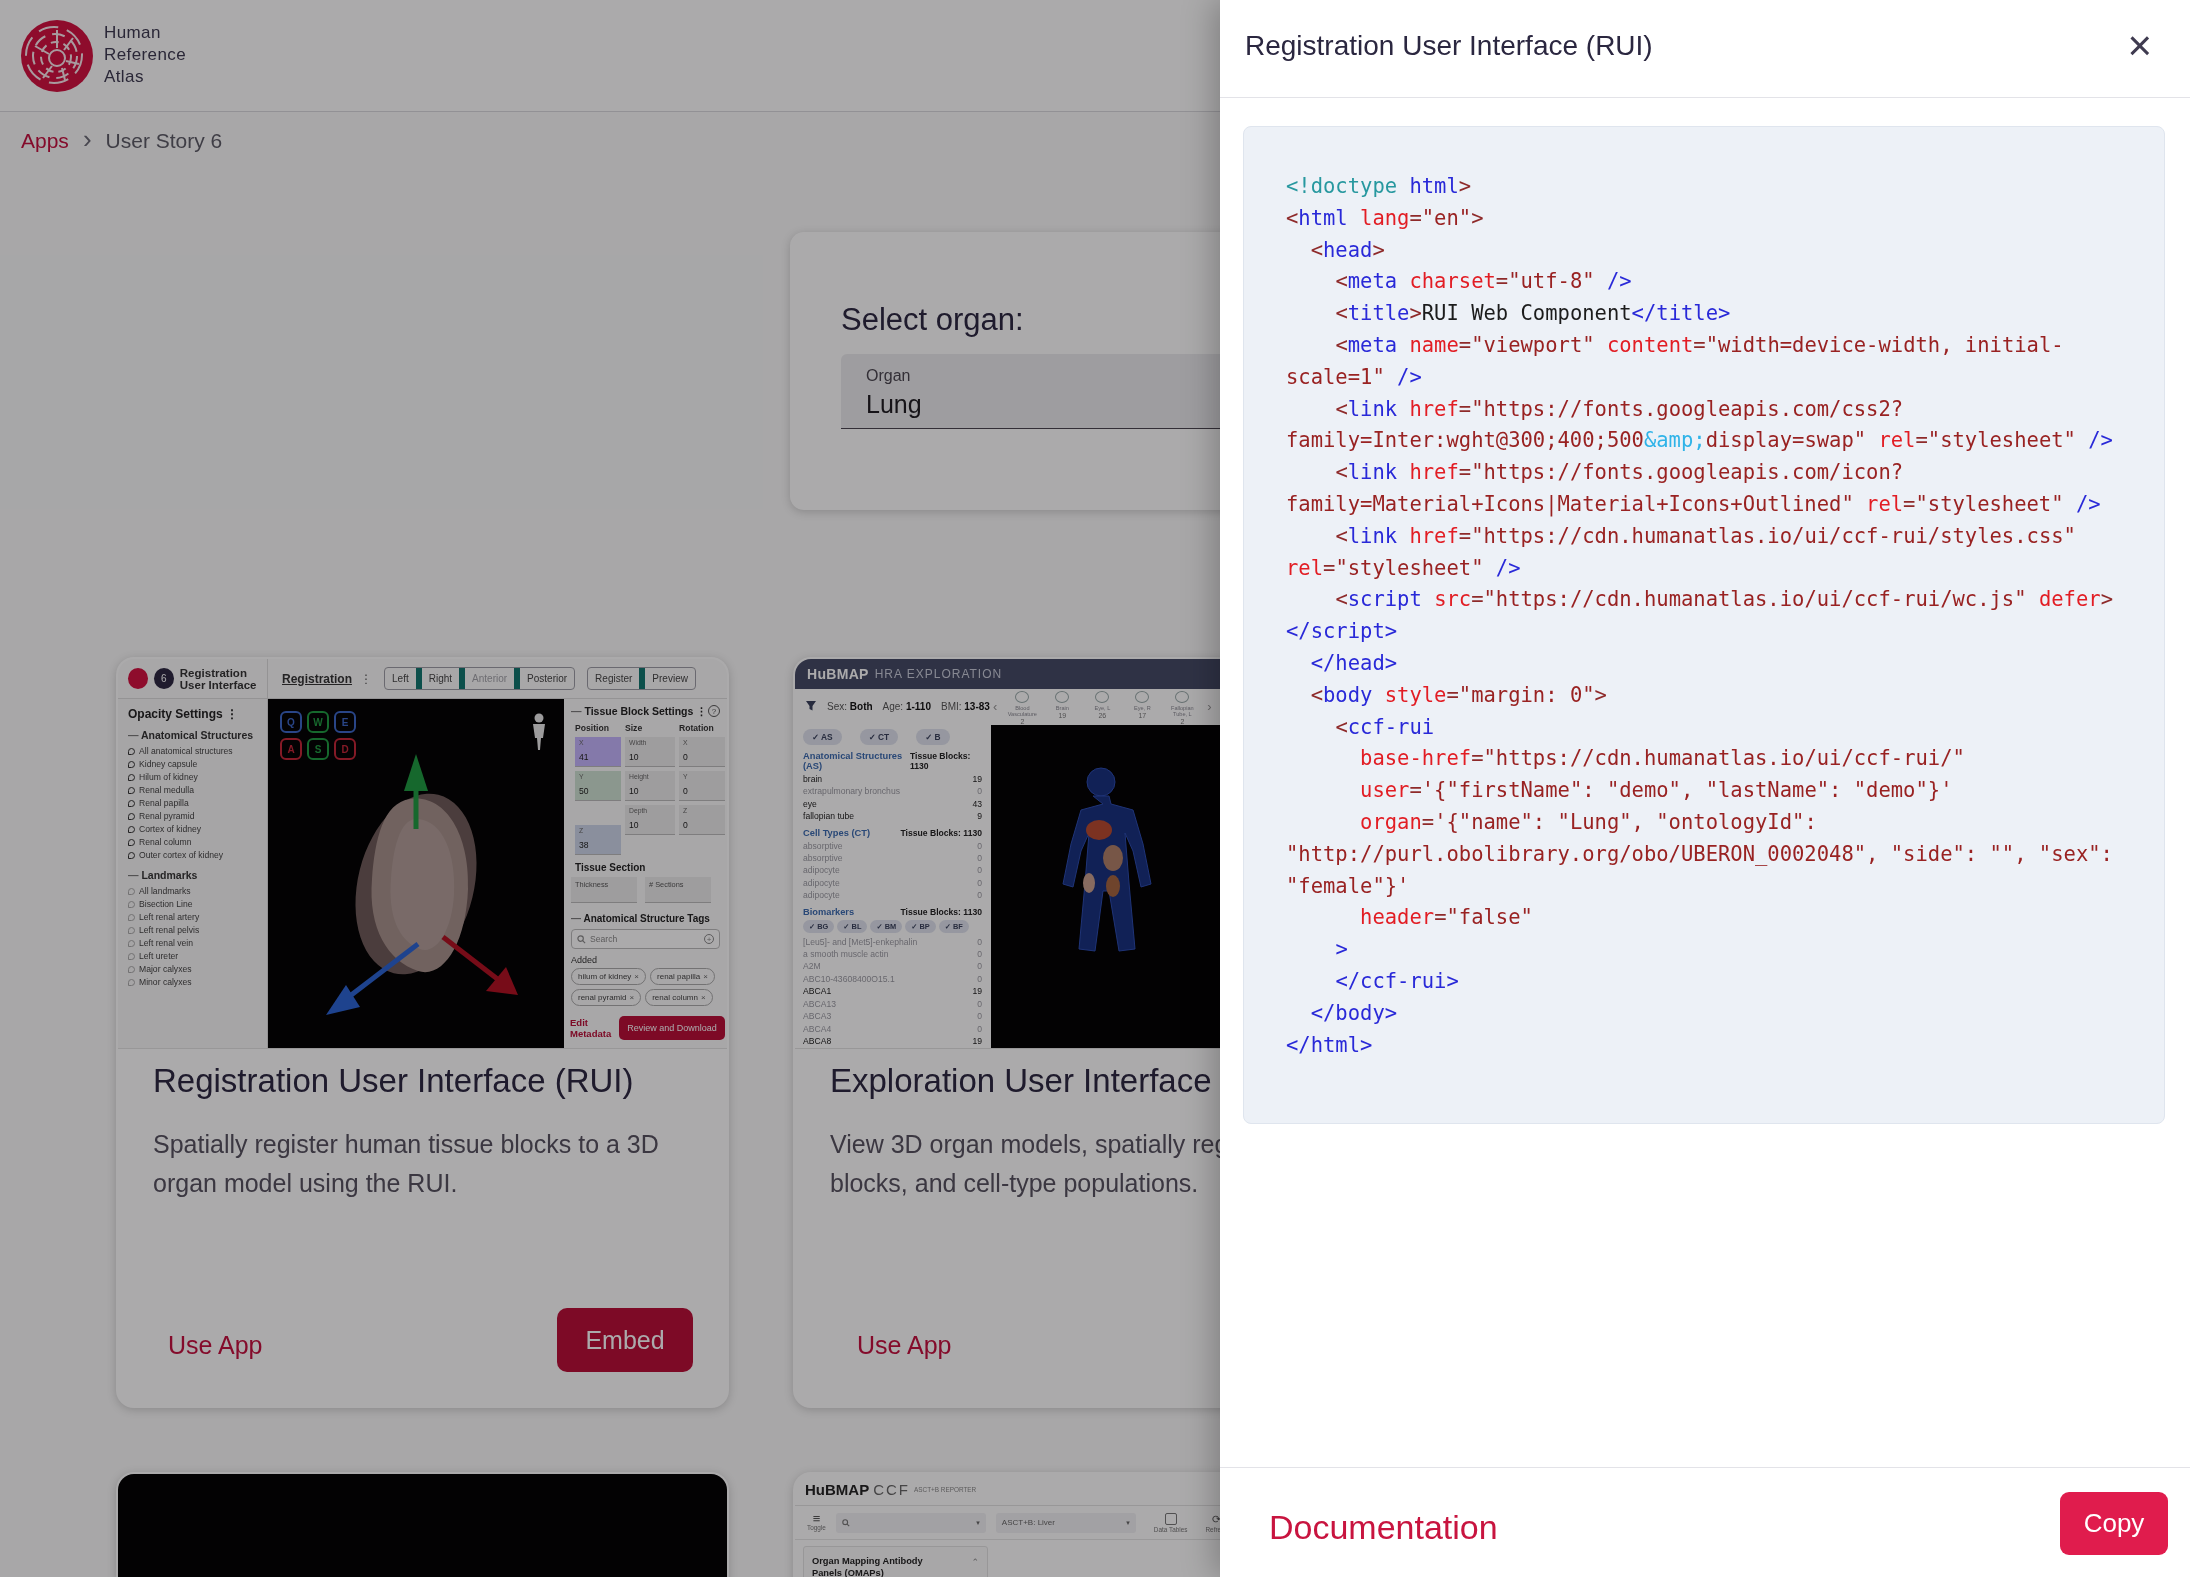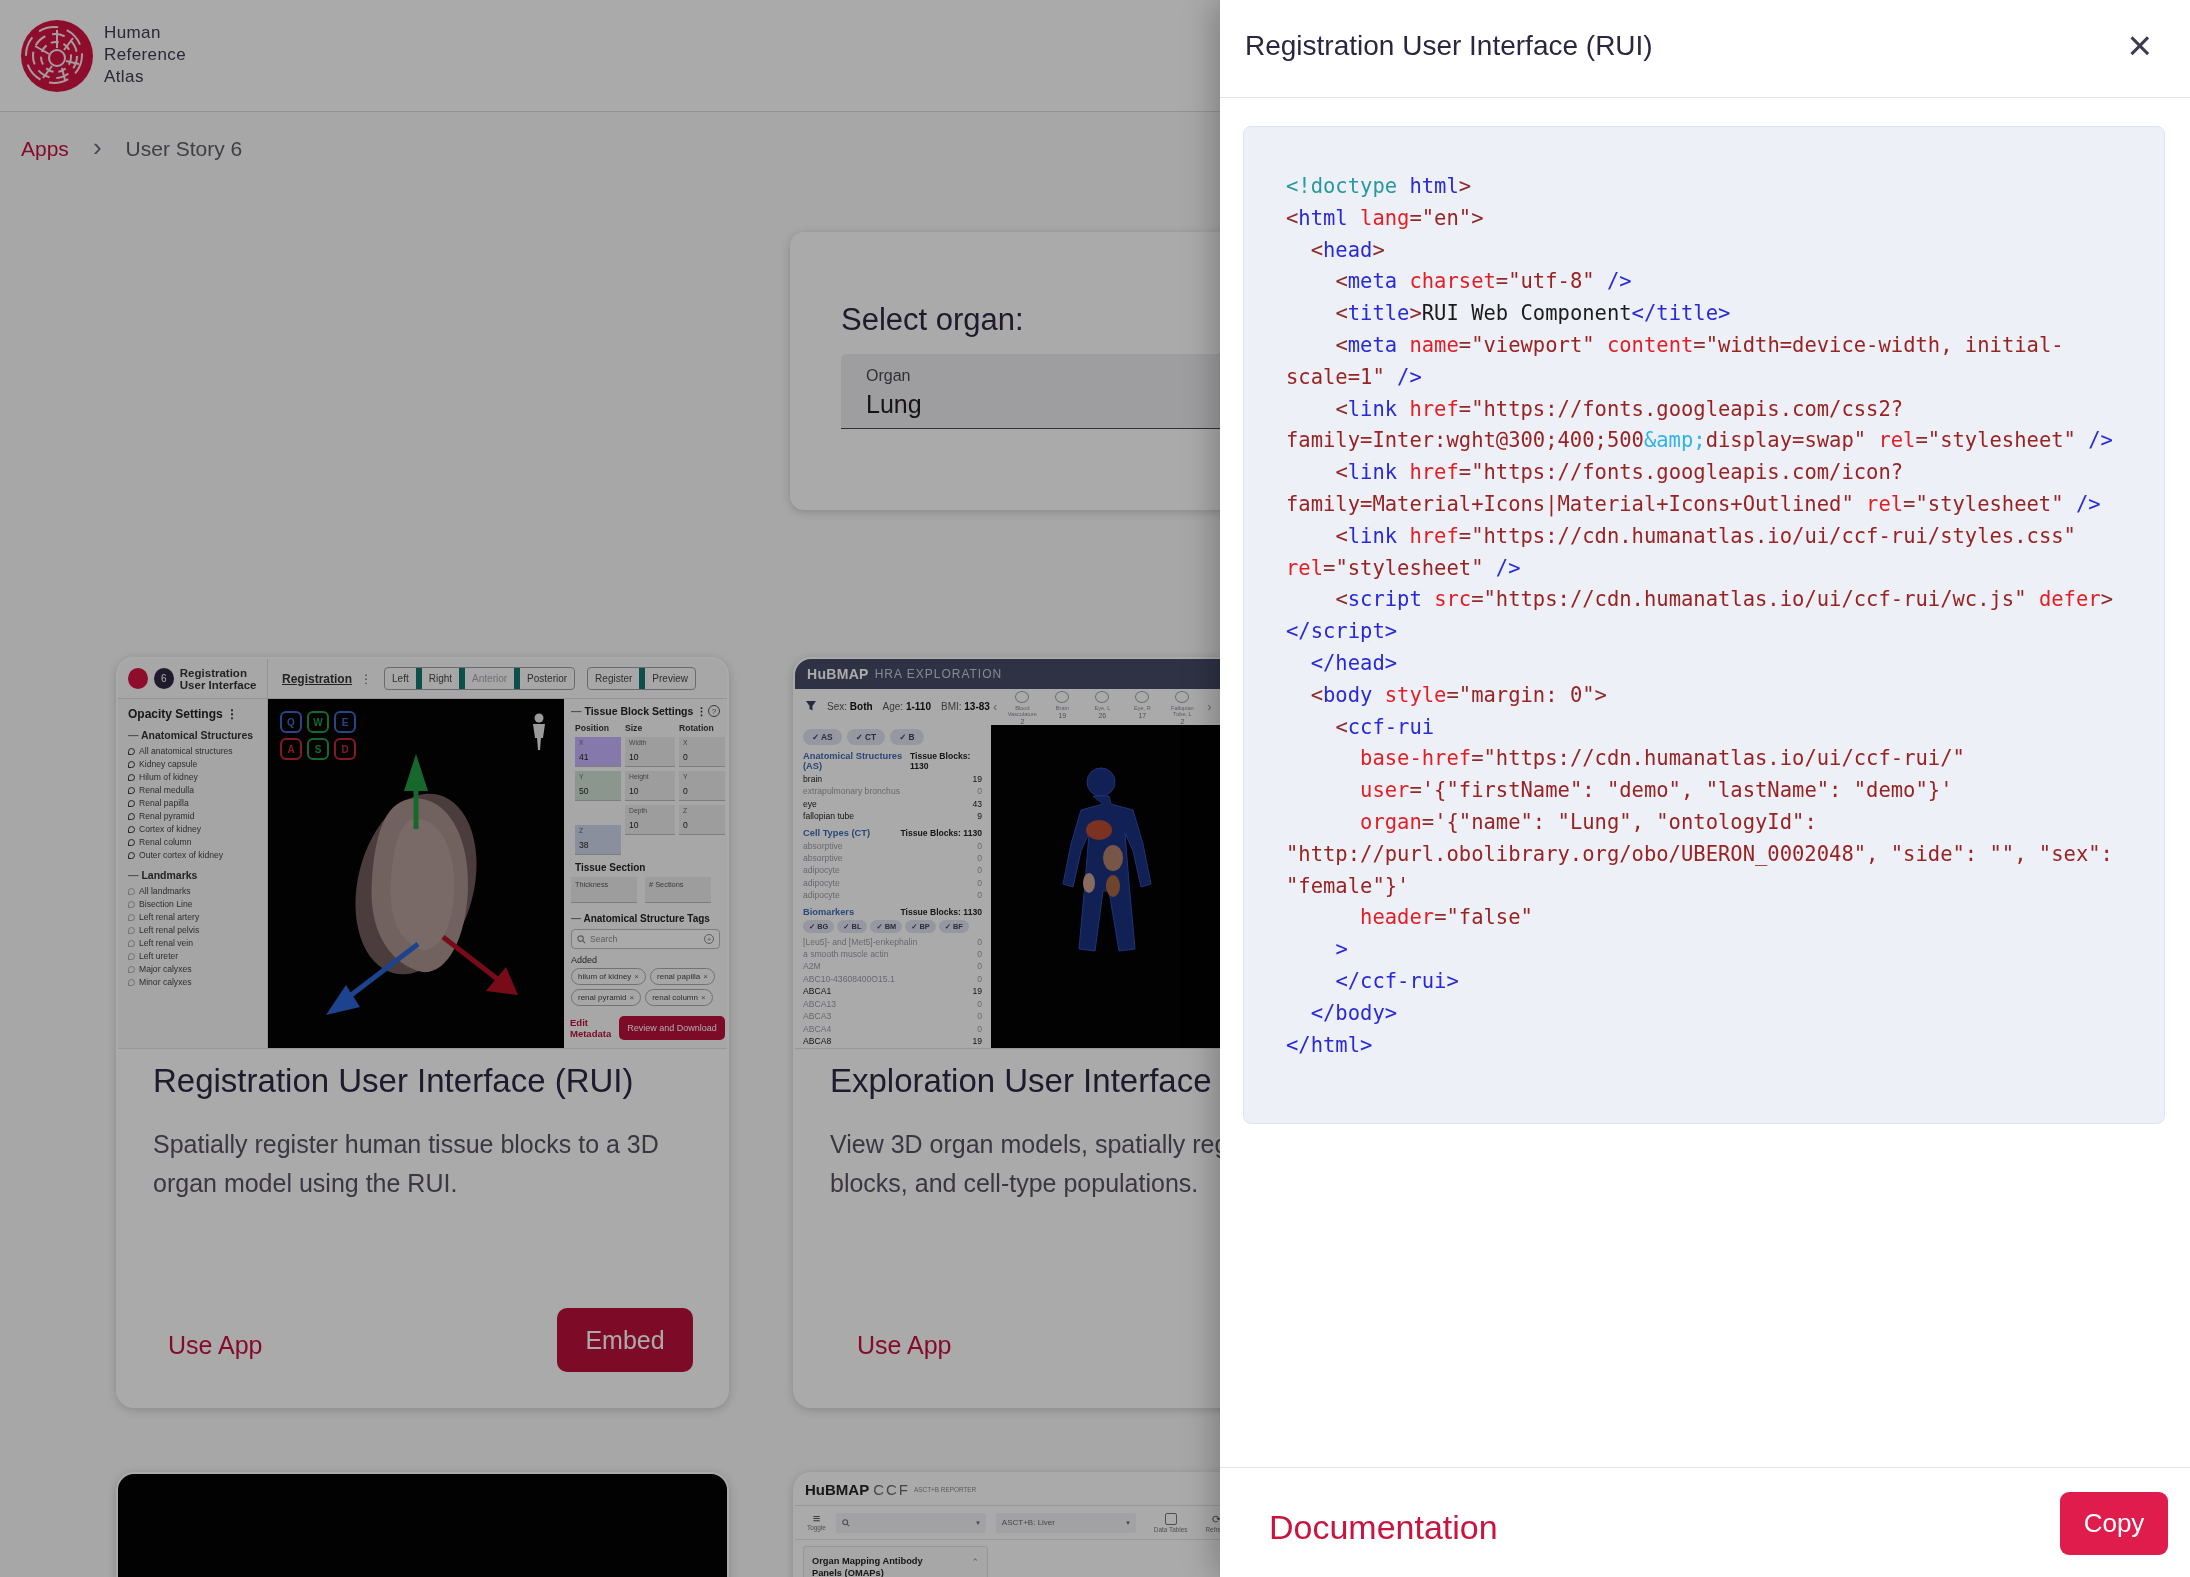--- a/index.html
+++ b/index.html
@@ -7,21 +7,21 @@
     font-family:"Liberation Sans", sans-serif; }
 
   
   #page { position:absolute; inset:0; width:2190px; height:1577px; background:#fafafa; }
   #topbar { position:absolute; left:0; top:0; width:2190px; height:112px; background:#ffffff;
     border-bottom:1px solid #d9d9de; }
   #logo { position:absolute; left:21px; top:20px; width:72px; height:72px; }
   #brand-lines { position:absolute; left:104px; top:22px; font-size:17px; line-height:22px;
     color:#3c3950; letter-spacing:.4px; }
   #crumbbar { position:absolute; left:0; top:113px; width:2190px; height:60px; }
-  #crumbbar .inner { position:absolute; left:21px; top:24px; display:flex; align-items:center; gap:24px; }
+  #crumbbar .inner { position:absolute; left:21px; top:16px; display:flex; align-items:center; gap:14px; }
   .crumb-link { color:#c40f3d; font-size:21px; }
   .crumb-sep { color:#6a6a75; font-size:26px; line-height:20px; transform:translateY(-2px); }
   .crumb-cur { color:#5c5b66; font-size:21px; }
 
   .card { position:absolute; background:#ffffff; border-radius:18px;
     box-shadow:0 2px 10px rgba(0,0,0,.18); }
 
   
   #selorg { left:790px; top:232px; width:470px; height:278px; border-radius:14px; }
   #selorg h2 { position:absolute; left:51px; top:70px; font-size:31px; font-weight:500; color:#2b2740; }
@@ -108,21 +108,21 @@
   .ep-filters { position:absolute; left:0; top:30px; width:195px; height:34px; display:flex;
     align-items:center; gap:10px; padding-left:10px; font-size:10px; color:#333; }
   .ep-filters .fk { color:#555; } .ep-filters b { color:#111; }
   .ep-organs { position:absolute; left:198px; top:32px; width:224px; height:46px; display:flex;
     align-items:flex-start; gap:8px; color:#777; overflow:hidden; }
   .ep-organs .arr { font-size:13px; color:#999; margin-top:8px; }
   .ep-organ { width:34px; text-align:center; font-size:5.6px; color:#8a8a93; line-height:6px; }
   .ep-organ .oc { width:14px; height:12px; border:1.2px solid #9aa; border-radius:50%; margin:0 auto 2px auto; }
   .ep-organ .cnt { font-size:7px; margin-top:2px; color:#777; }
   .ep-list { position:absolute; left:0; top:66px; width:193px; bottom:0; padding:4px 6px 0 8px; overflow:hidden; }
-  .ep-chiprow { display:flex; gap:5px; margin-bottom:6px; }
+  .ep-chiprow { display:flex; gap:18px; margin-bottom:6px; }
   .ep-chip { background:#dfe3ee; border-radius:10px; font-size:8.4px; color:#39415c; padding:3px 9px; font-weight:600; }
   .ep-chip::before { content:"✓ "; }
   .ep-sechead { display:flex; justify-content:space-between; font-size:9.3px; margin:5px 0 2px 0; }
   .ep-sechead .t { color:#3b6bb0; font-weight:700; }
   .ep-sechead .b { color:#222; font-weight:700; font-size:8.6px; }
   .ep-row { display:flex; justify-content:space-between; font-size:8.6px; color:#222; line-height:12.4px; }
   .ep-row.z { color:#9a9aa2; }
   .ep-row .nm { white-space:nowrap; overflow:hidden; max-width:150px; }
   .ep-bmchips { display:flex; gap:3px; margin:3px 0; }
   .ep-bmchips span { background:#dfe3ee; border-radius:8px; font-size:7.4px; color:#39415c; padding:2px 6px; font-weight:600; }

